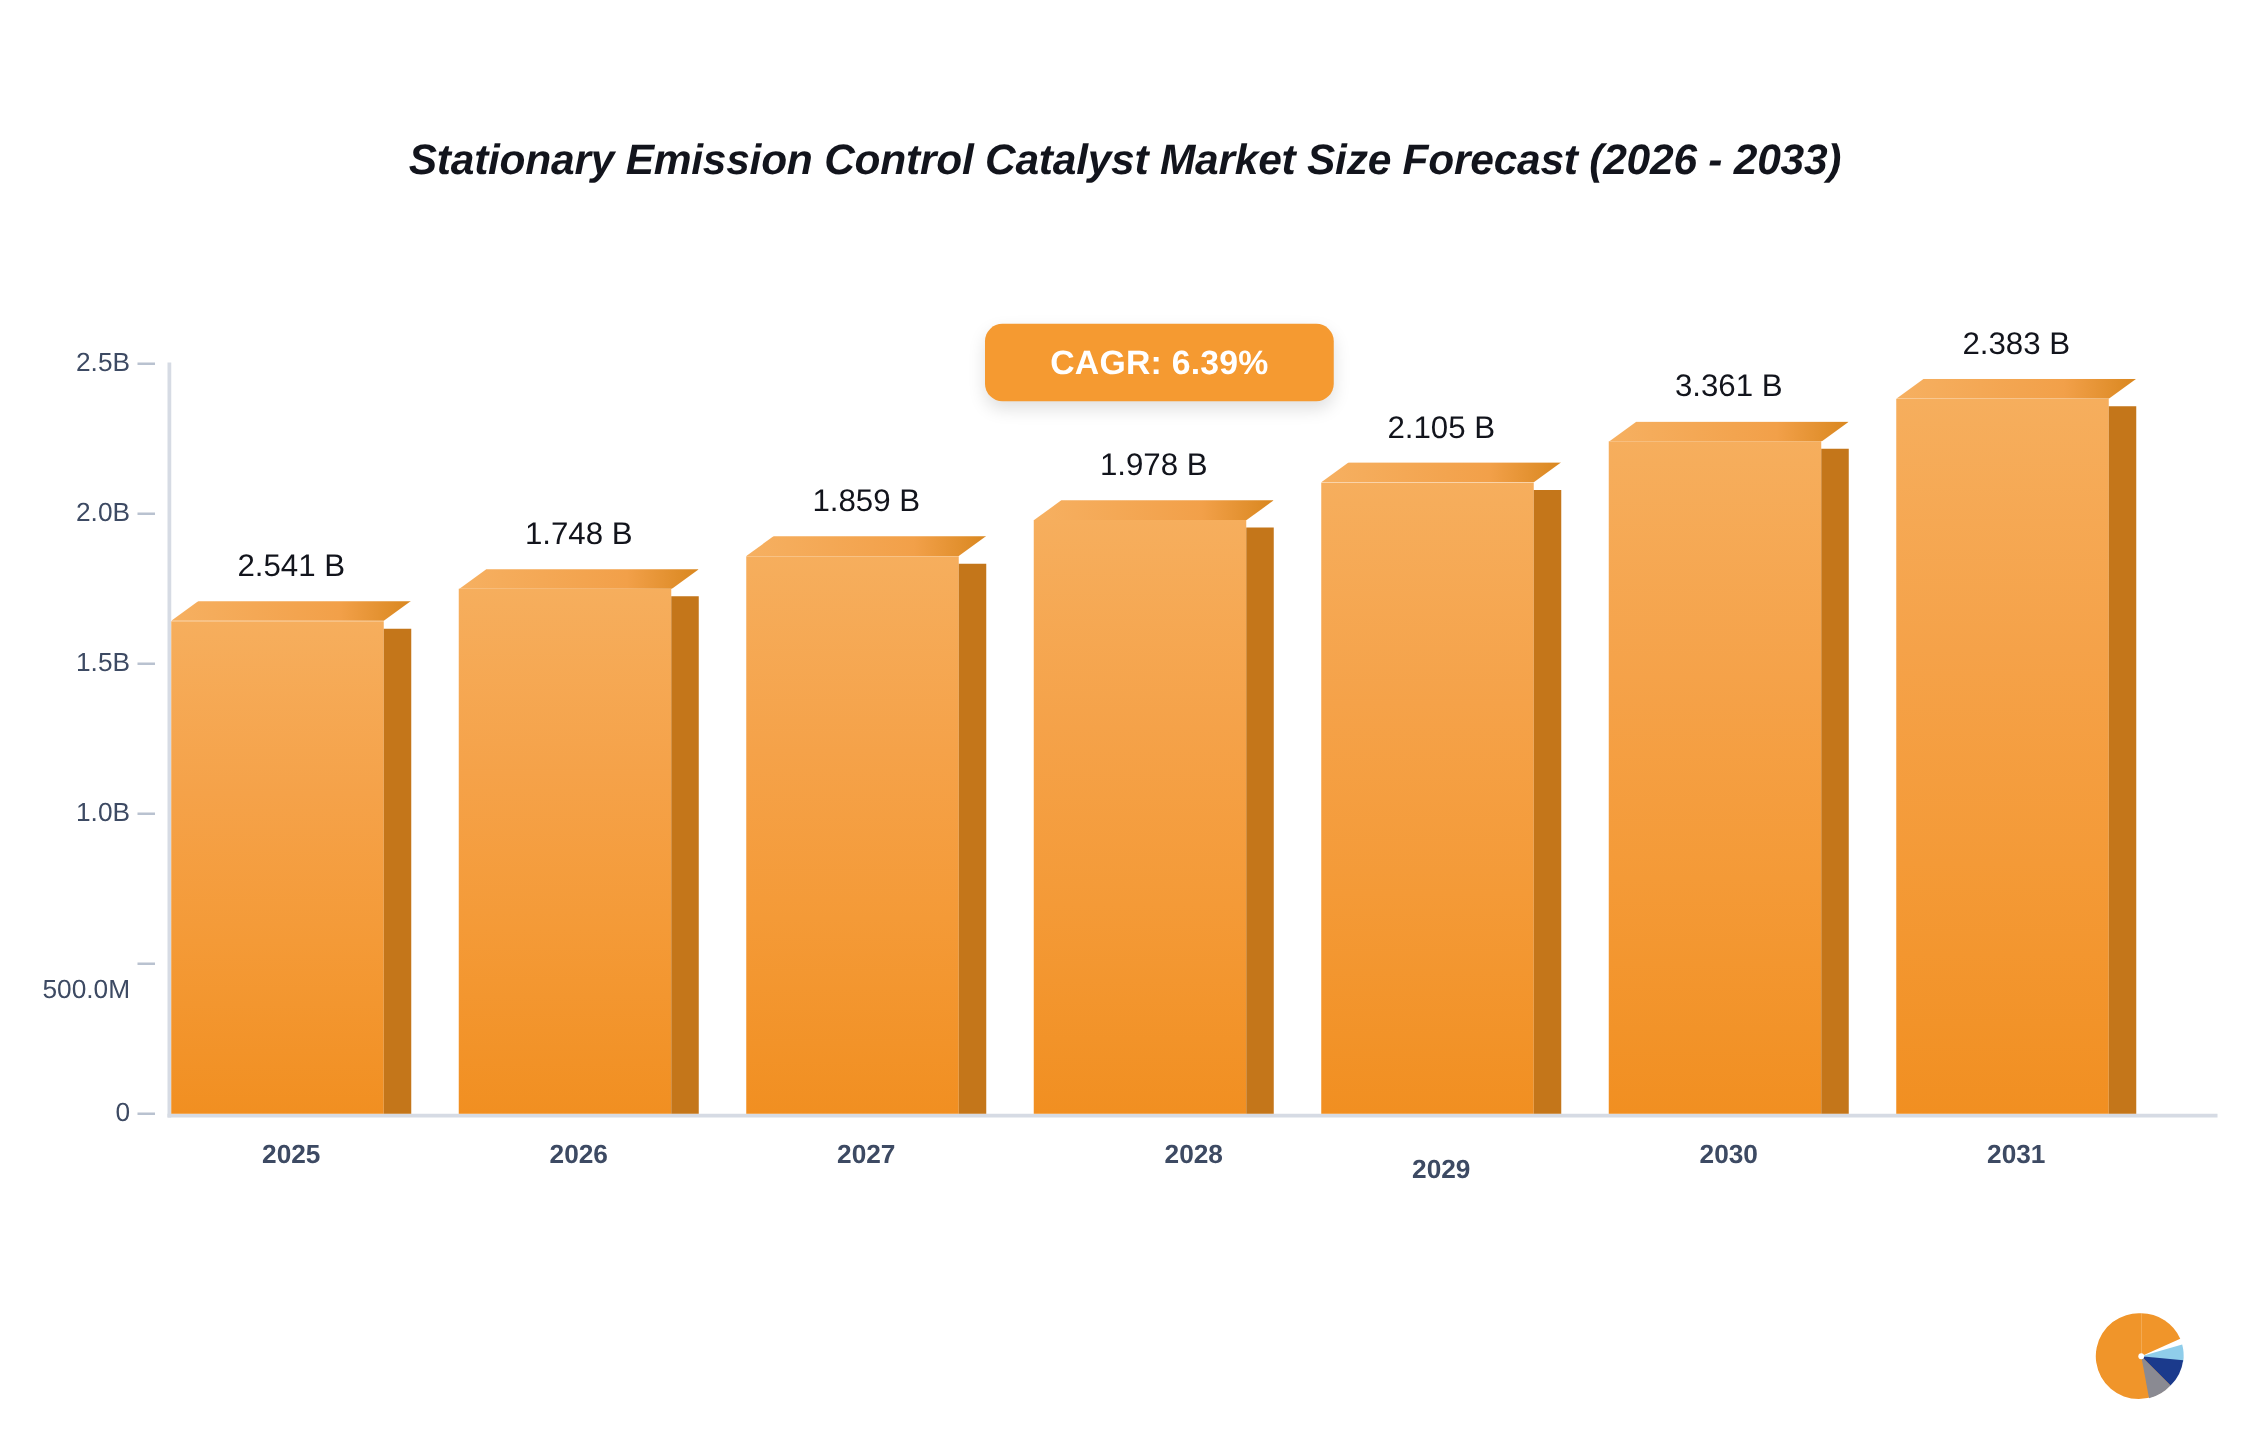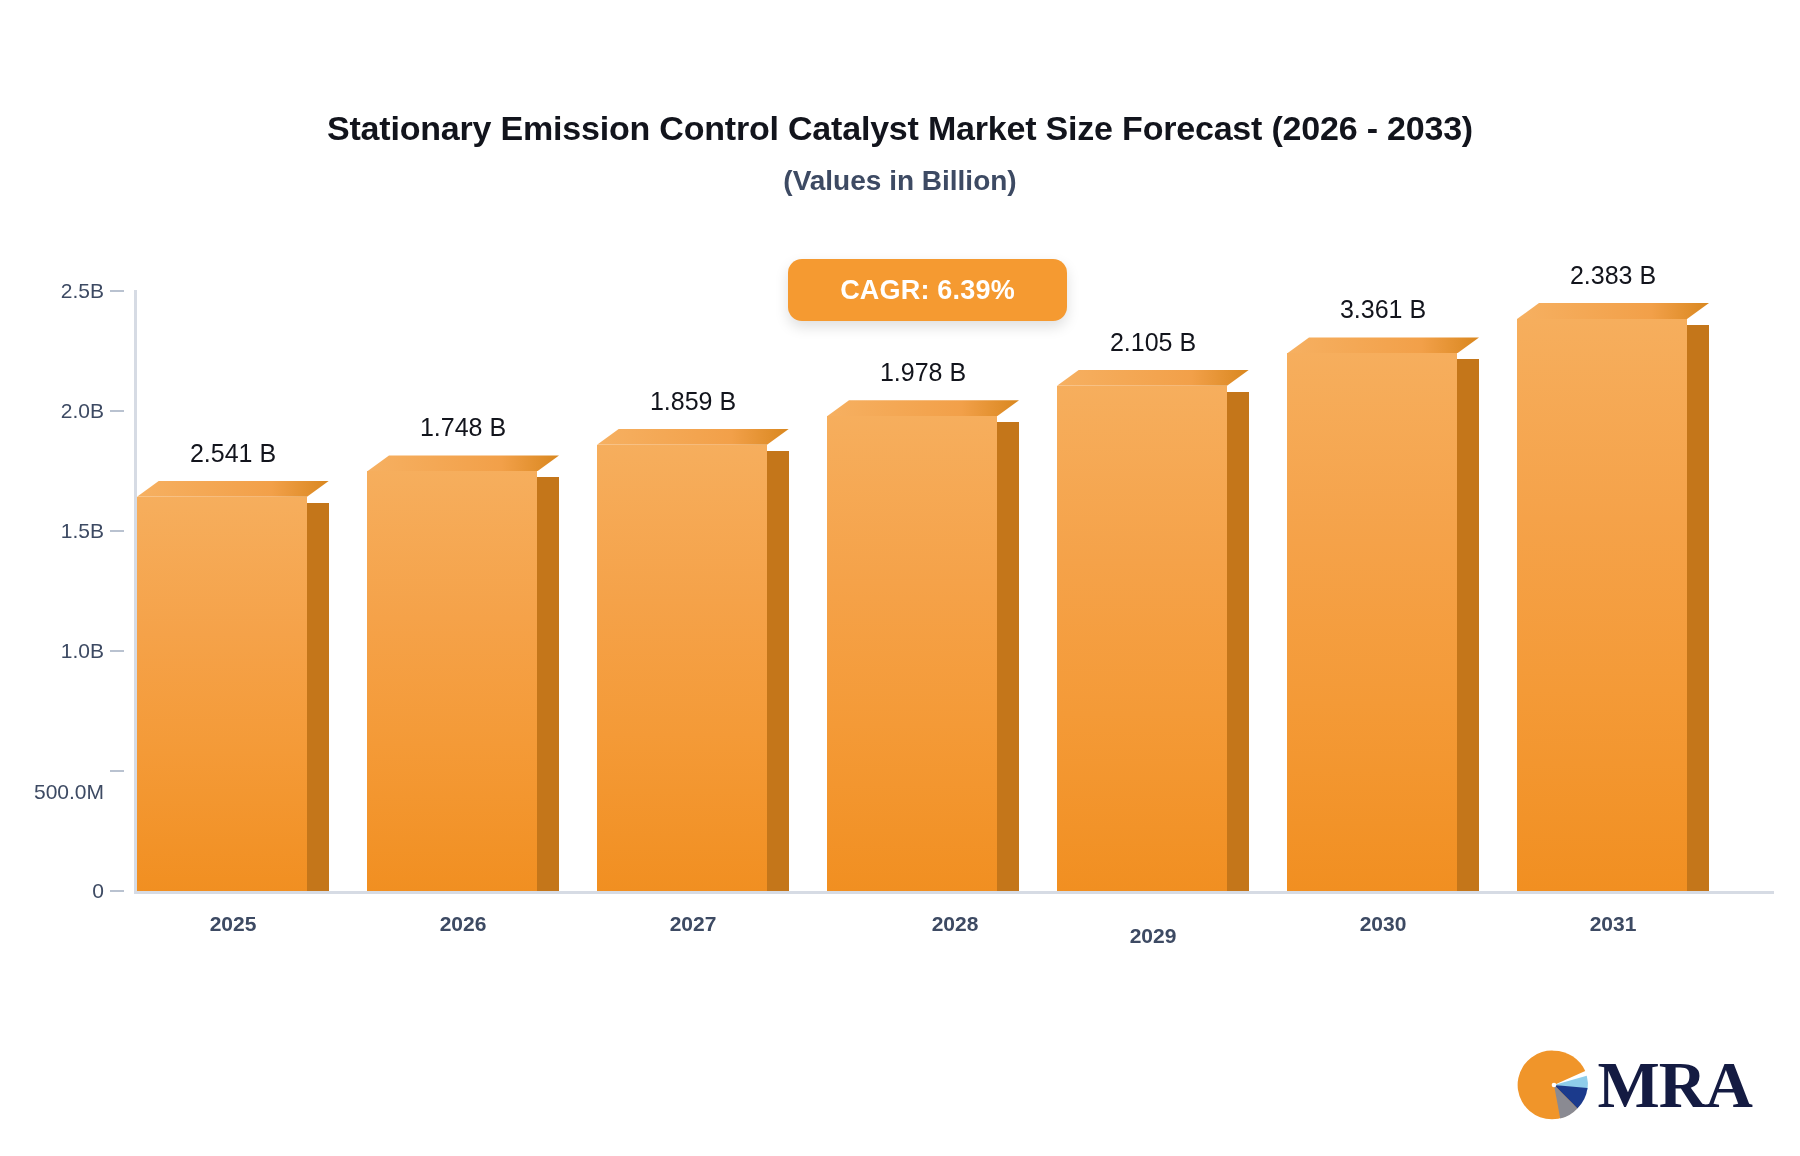--- a/index.html
+++ b/index.html
@@ -18,20 +18,21 @@
     background: #ffffff;
   }
 
   
   .title-block {
     position: absolute;
     top: 108px;
     left: 0;
     width: 1800px;
     text-align: center;
+    font-style: italic;
   }
   .chart-title {
     font-size: 34px;
     font-weight: bold;
     color: #12141c;
     letter-spacing: -0.2px;
     line-height: 1.2;
   }
   .chart-subtitle {
     margin-top: 16px;
@@ -187,21 +188,20 @@
     line-height: 1;
   }
 </style>
 </head>
 <body>
 
 <div id="page">
 
   <div class="title-block">
     <div class="chart-title">Stationary Emission Control Catalyst Market Size Forecast (2026 - 2033)</div>
-    <div class="chart-subtitle">(Values in Billion)</div>
   </div>
 
   <div class="cagr-badge">
     <span class="cagr-text">CAGR: 6.39%</span>
   </div>
 
   <div class="plot-wrap">
     <div class="y-axis-col" id="y-axis">
         <div class="y-label" style="top: 891px;">0</div>
         <div class="y-tick" style="top: 891px;"></div>
@@ -273,16 +273,15 @@
 
   <div class="logo">
     <svg class="logo-mark" width="78" height="78" viewBox="0 0 100 100">
       <path d="M50 50 L50 6 A44 44 0 1 0 86 71 Z" fill="#F0952A"></path>
       <path d="M50 50 L50 6 A44 44 0 0 1 90 32 Z" fill="#F0952A"></path>
       <path d="M50 50 L92 38 A44 44 0 0 1 93 56 Z" fill="#8FCDEA"></path>
       <path d="M50 50 L93 54 A44 44 0 0 1 80 80 Z" fill="#1B3A8C"></path>
       <path d="M50 50 L80 80 A44 44 0 0 1 58 93 Z" fill="#8A8A92"></path>
       <circle cx="50" cy="50" r="3" fill="#ffffff"></circle>
     </svg>
-    <span class="logo-text">MRA</span>
   </div>
 
 </div>
 
 </body></html>

